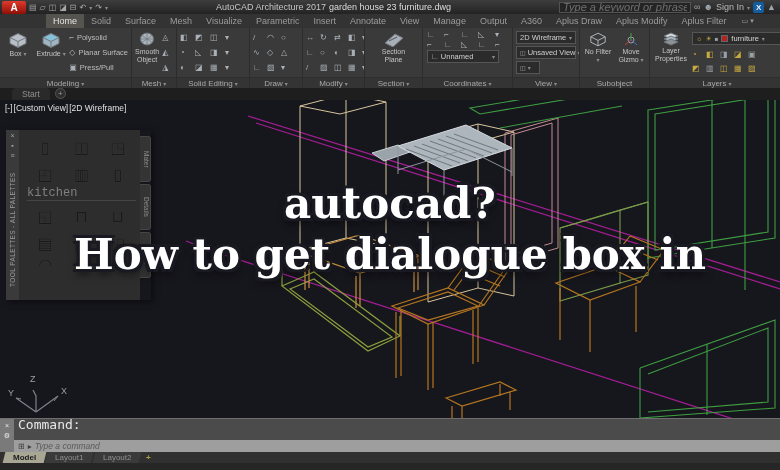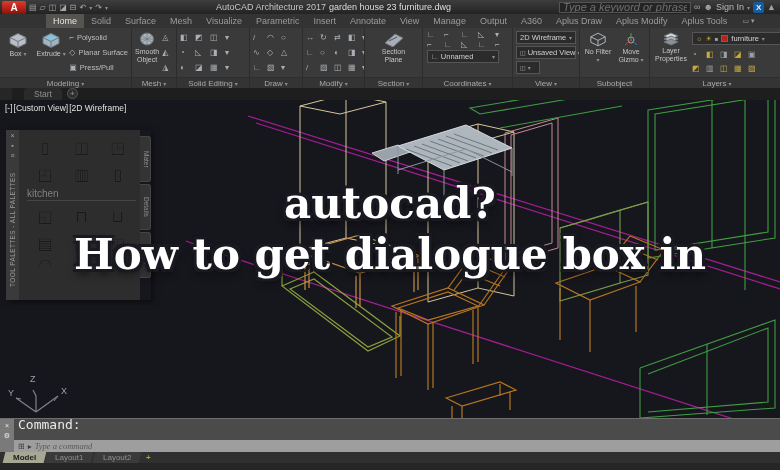--- a/index.html
+++ b/index.html
@@ -42,60 +42,60 @@
   .ig5 { grid-template-columns:repeat(5,12px); }
   .yel { color:#c7a93f; }
   .gry { color:#9aa0a6; }
   .combo { background:#2b2b2b; border:1px solid #555; color:#cfcfcf; font-size:7.5px; height:13px; display:flex; align-items:center; gap:2px; padding:0 3px; white-space:nowrap; }
   .combo .fill { flex:1; }
   .vcol { display:flex; flex-direction:column; justify-content:space-around; }
   .sw { width:7px; height:7px; background:#b02421; border:1px solid #666; display:inline-block; }
   .lyr-combo { background:#2b2b2b; border:1px solid #555; height:13px; display:flex; align-items:center; gap:3px; padding:0 3px; font-size:7.5px; color:#d6d6d6; }
 
   
-  .ftabs { height:12px; background:#1e1e1e; display:flex; align-items:flex-end; padding-left:12px; gap:2px; font-size:8.5px;margin-left:12px; }
+  .ftabs { height:12px; background:#1e1e1e; display:flex; align-items:flex-end; padding-left:12px; gap:2px; font-size:8.5px; }
   .ftab { background:#2a2a2a; color:#8f8f8f; padding:0 10px; height:12px; line-height:12px; border-radius:4px 4px 0 0; display:flex; gap:5px; align-items:center; }
   .ftab.active { background:#3d3d3d; color:#cfcfcf; }
   .ftab .x { color:#777; font-size:7px; }
   .addtab { width:11px; height:11px; border-radius:50%; background:#2f2f2f; border:1px solid #555; color:#9c9c9c; font-size:8px; line-height:9px; text-align:center; margin-left:3px; margin-bottom:1px; }
 
   
   .viewport { position:absolute; left:0; top:100px; width:780px; height:318px; background:#16161d; overflow:hidden; }
   .scene { position:absolute; inset:0; width:780px; height:318px; }
   .vpctl { position:absolute; left:5px; top:3px; font-size:8.5px; color:#e2e2e2; display:flex; gap:1px; }
 
   
   .palette { position:absolute; left:6px; top:30px; width:145px; height:170px; display:flex; box-shadow:2px 2px 6px rgba(0,0,0,.5); }
   .pal-strip { width:13px; background:#3a3a3a; display:flex; flex-direction:column; align-items:center; padding:2px 0; gap:3px; }
   .pal-strip .s-ico { color:#a5a5a5; font-size:7px; line-height:7px; }
   .pal-title { flex:1; writing-mode:vertical-rl; transform:rotate(180deg); font-size:6.5px; color:#9b9b9b; letter-spacing:.4px; text-align:center; white-space:nowrap; overflow:hidden; }
   .pal-body { flex:1; background:#2d2d2d; padding:4px 4px 2px 8px; display:flex; flex-direction:column; }
   .pal-row { display:grid; grid-template-columns:repeat(3,1fr); justify-items:center; align-items:center; height:27px; }
   .pi { font-size:16px; color:#191919; text-shadow:0 0 1px #454545; line-height:1; }
-  .pal-group { font-size:10px; color:#808080; height:11px; line-height:11px; }
+  .pal-group { font-size:12px; color:#808080; height:11px; line-height:11px;font-family:Liberation Mono, monospace; }
   .pal-div { height:1px; background:#454545; margin:1px 0 2px; }
   .pal-arc { height:12px; display:grid; grid-template-columns:repeat(3,1fr); justify-items:center; overflow:hidden; }
   .pal-tabs { width:11px; display:flex; flex-direction:column; gap:2px; padding-top:6px; }
   .pal-tab { background:#343434; border:1px solid #454545; border-left:none; border-radius:0 3px 3px 0; color:#8f8f8f; font-size:6.5px; writing-mode:vertical-rl; padding:6px 0; text-align:center; flex:0 0 auto; height:46px; overflow:hidden; }
 
   
   .overlay { position:absolute; left:0; right:0; top:78px; text-align:center; font-family:"DejaVu Serif", serif; font-weight:bold; font-size:42px; line-height:1.22; color:#ffffff; text-shadow:3px 3px 0 #191921,-3px 3px 0 #191921,3px -3px 0 #191921,-3px -3px 0 #191921,0 5px 8px rgba(0,0,0,.7); }
 
   
   .ucs { position:absolute; left:6px; bottom:2px; }
   .ucs text { fill:#9aa0a8; font-size:9px; font-family:"Liberation Sans",sans-serif; }
 
   
   .cmdwin { position:absolute; left:0; top:418px; width:780px; height:34px; display:flex; border-top:1px solid #6e6e6e; }
   .cmd-grip { width:14px; background:#7a7a7a; display:flex; flex-direction:column; align-items:center; padding-top:3px; gap:3px; color:#e8e8e8; font-size:7px; }
   .cmd-main { flex:1; display:flex; flex-direction:column; }
   .cmd-history { flex:1; background:#4b4b4b; font-family:"DejaVu Sans Mono", monospace; font-size:13px; color:#e8e8e8; padding:1px 4px; line-height:10px; }
   .cmd-inputrow { height:12px; background:#9e9e9e; display:flex; align-items:center; gap:3px; padding:0 4px; }
   .cmd-inputrow .pico { font-size:8px; color:#3f3f3f; }
-  .cmd-in { flex:1; background:transparent; border:none; outline:none; font-size:8.5px; font-style:italic; color:#3c3c3c; font-family:Liberation Serif, serif; }
+  .cmd-in { flex:1; background:transparent; border:none; outline:none; font-size:8.5px; font-style:italic; color:#3c3c3c; font-family:Liberation Sans, sans-serif; }
   .cmd-in::placeholder { color:#5a5a5a; }
 
   
   .laytabs { position:absolute; left:0; top:452px; width:780px; height:11px; background:#303030; display:flex; align-items:stretch; font-size:8px; padding-left:4px; gap:1px; }
   .ltab { padding:0 9px; line-height:11px; color:#8f8f8f; background:#3a3a3a; transform:skewX(-14deg); }
   .ltab > span { display:inline-block; transform:skewX(14deg); }
   .ltab.active { background:#a7a794; color:#1c1c1c; font-weight:bold; }
   .ltab-add { color:#aba23f; line-height:11px; padding:0 5px; font-weight:bold; }
   .bottomstrip { position:absolute; left:0; top:463px; width:780px; height:7px; background:#262626; }
 </style>
@@ -136,21 +136,21 @@
     <span class="rtab">Visualize</span>
     <span class="rtab">Parametric</span>
     <span class="rtab">Insert</span>
     <span class="rtab">Annotate</span>
     <span class="rtab">View</span>
     <span class="rtab">Manage</span>
     <span class="rtab">Output</span>
     <span class="rtab">A360</span>
     <span class="rtab">Aplus Draw</span>
     <span class="rtab">Aplus Modify</span>
-    <span class="rtab">Aplus Tools</span>
+    <span class="rtab">Aplus Filter</span>
     <span class="rtab-min">
       <span>▭</span>
       <span>▾</span>
     </span>
   </div>
 
   <div class="ribbon">
 
     <div class="panel" style="width:132px">
       <div class="pbody">

